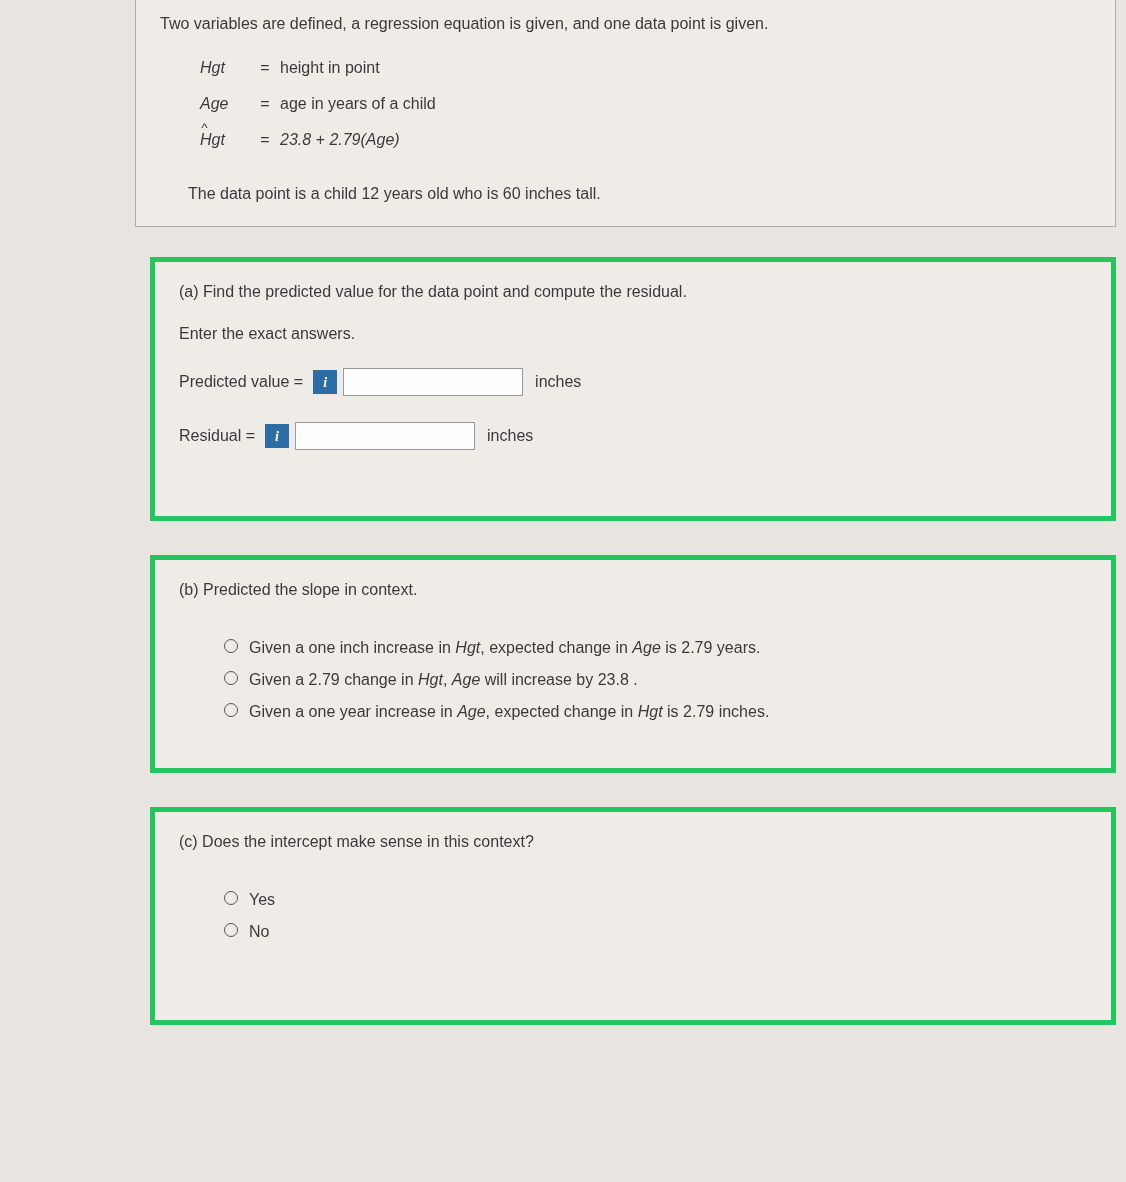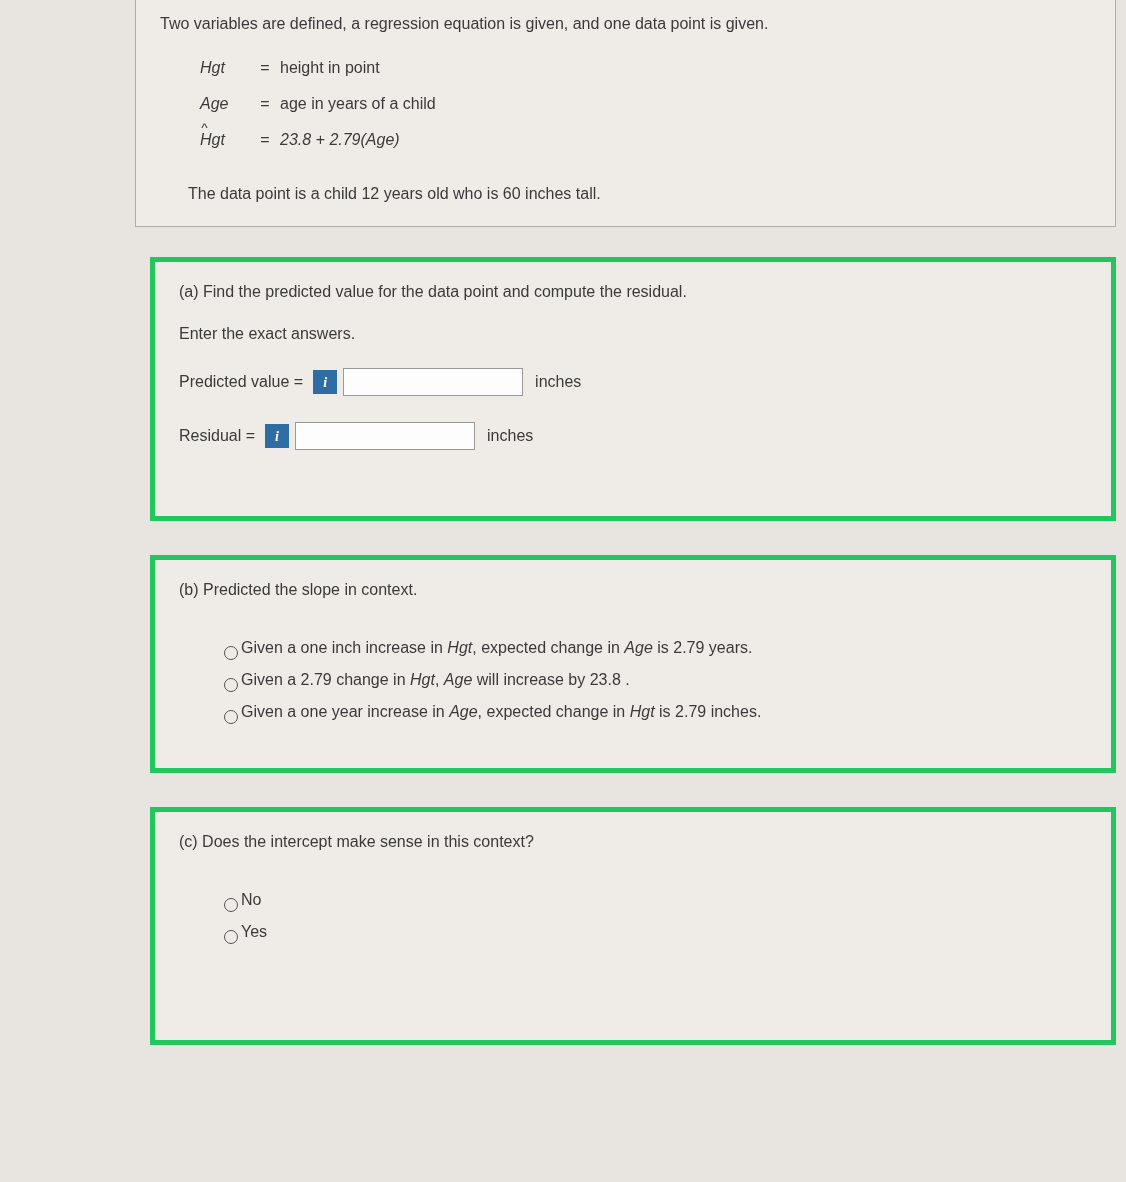--- a/index.html
+++ b/index.html
@@ -63,21 +63,21 @@
   .text-input {
     width: 180px;
     height: 28px;
     border: 1px solid #999;
     background: #fdfdfd;
     padding: 2px 6px;
     font-size: 15px;
   }
   .unit { margin-left: 6px; }
   .options { margin: 30px 0 0 40px; }
-  .option-row { display: flex; align-items: flex-end; padding: 4px 0; gap: 0; }
+  .option-row { display: flex; align-items: flex-start; padding: 4px 0; gap: 8px; }
   .radio {
     appearance: none;
     width: 14px; height: 14px;
     border: 1.5px solid #555;
     border-radius: 50%;
     margin-top: 3px;
     flex-shrink: 0;
     cursor: pointer;
   }
   .opt-text { }
@@ -142,27 +142,27 @@
           <input type="radio" name="partb" class="radio" style="">
           <span class="opt-text">Given a 2.79 change in <i>Hgt</i>, <i>Age</i> will increase by 23.8 .</span>
         </label>
         <label class="option-row">
           <input type="radio" name="partb" class="radio" style="">
           <span class="opt-text">Given a one year increase in <i>Age</i>, expected change in <i>Hgt</i> is 2.79 inches.</span>
         </label>
       </div>
   </div>
 
-  <div class="section" style="padding-bottom:92px">
+  <div class="section" style="padding-bottom:72px">
     <div class="q-label">(c) Does the intercept make sense in this context?</div>
     <div class="options" id="partc-options">
         <label class="option-row">
           <input type="radio" name="partc" class="radio" style="">
-          <span class="opt-text">No</span>
+          <span class="opt-text">Yes</span>
         </label>
         <label class="option-row">
           <input type="radio" name="partc" class="radio" style="">
-          <span class="opt-text">Yes</span>
+          <span class="opt-text">No</span>
         </label>
       </div>
   </div>
 
 </div>
 
 </body></html>

